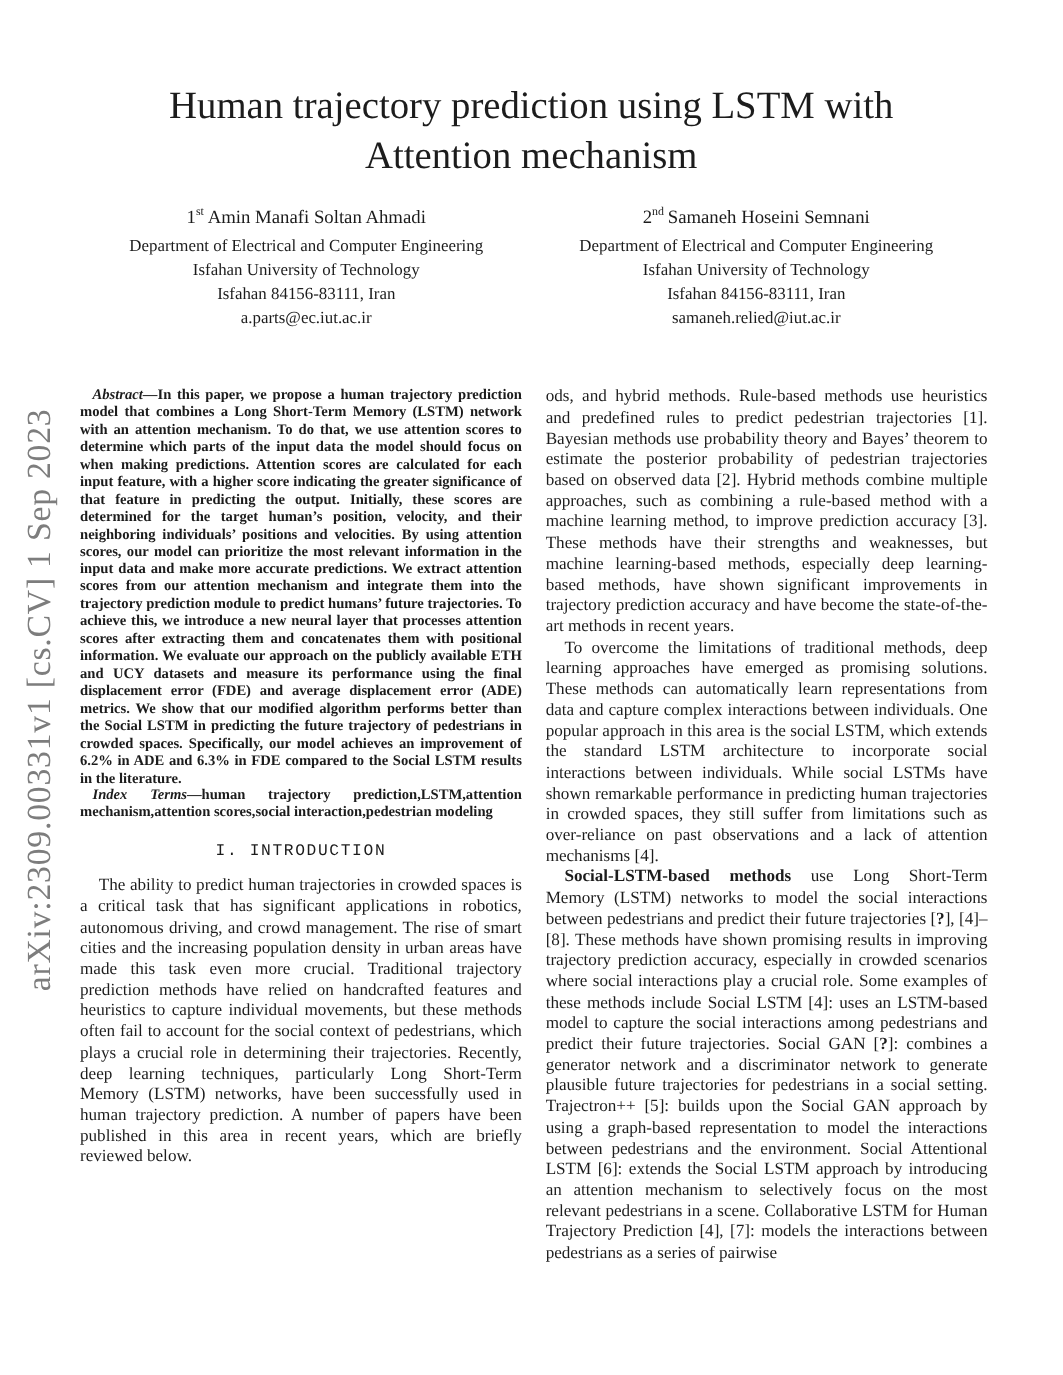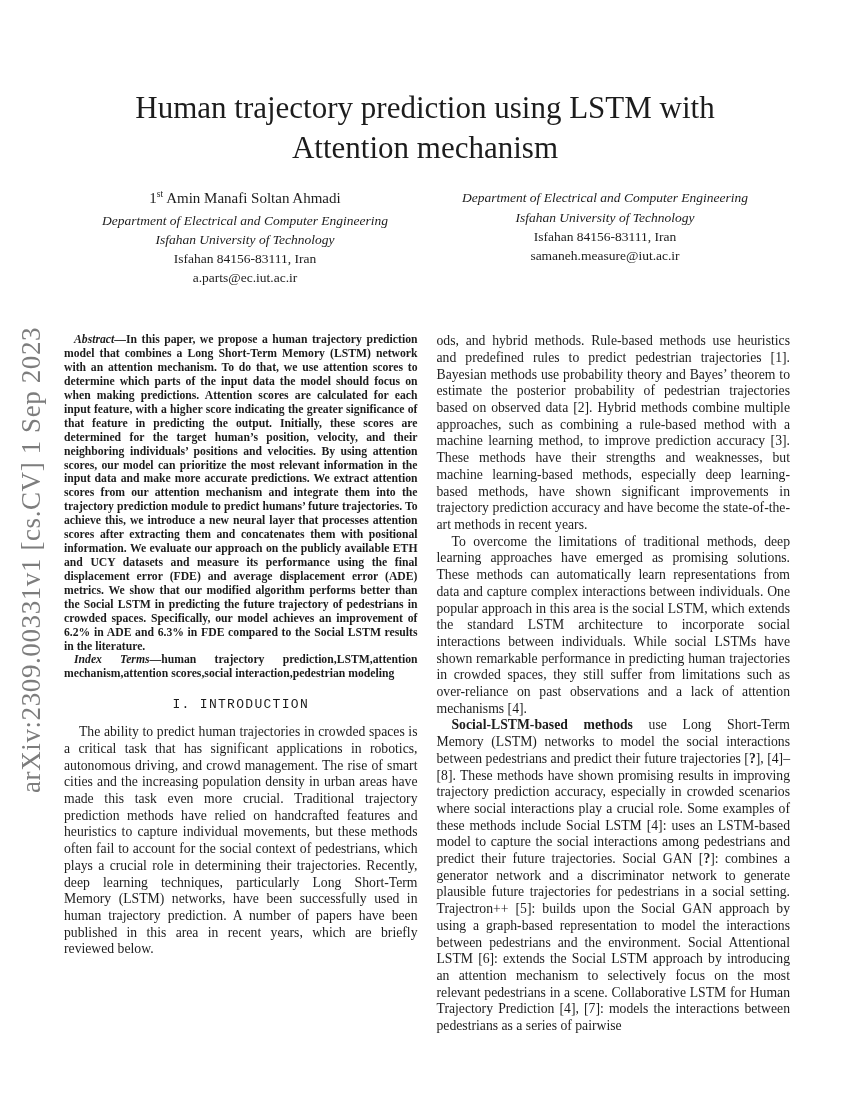--- a/index.html
+++ b/index.html
@@ -18,42 +18,42 @@
     top: 793px;
     transform: rotate(-90deg);
     transform-origin: 0 0;
     white-space: nowrap;
     font-size: 27px;
     letter-spacing: 0.6px;
     color: #7d7d7d;
   }
   .title {
     margin: 0 auto;
-    padding-top: 88px;
+    padding-top: 64px;
     max-width: 690px;
     text-align: center;
     font-size: 31px;
     font-weight: 400;
     line-height: 1.28;
   }
   .authors {
     display: flex;
     justify-content: center;
     gap: 20px;
     margin-top: 21px;
   }
   .author {
     width: 340px;
     text-align: center;
     font-size: 13.5px;
     line-height: 1.42;
   }
   .author-name { font-size: 15px; margin-bottom: 1px; }
   .author-name sup { font-size: 9.5px; margin-right: 3px; }
-  .italic { font-style: italic; }
+  .italic { }
   .columns {
     display: flex;
     gap: 19px;
     margin: 46px 60px 0 64px;
   }
   .col {
     width: 354px;
     font-size: 13.7px;
     line-height: 1.22;
     text-align: justify;
@@ -91,24 +91,25 @@
 
     <div class="author">
       <div class="author-name"><span>1</span><sup>st</sup><span>Amin Manafi Soltan Ahmadi</span></div>
       <div class="italic">Department of Electrical and Computer Engineering</div>
       <div class="italic">Isfahan University of Technology</div>
       <div>Isfahan 84156-83111, Iran</div>
       <div>a.parts@ec.iut.ac.ir</div>
     </div>
 
     <div class="author">
+      <div class="author-name"><span>2</span><sup>nd</sup><span>Samaneh Hoseini Semnani</span></div>
       <div class="italic">Department of Electrical and Computer Engineering</div>
       <div class="italic">Isfahan University of Technology</div>
       <div>Isfahan 84156-83111, Iran</div>
-      <div>samaneh.measure@iut.ac.ir</div>
+      <div>samaneh.relied@iut.ac.ir</div>
     </div>
 
   </div>
 
   <div class="columns">
 
     <div class="col">
       <p class="abstract"><i><b>Abstract</b></i><b>—In this paper, we propose a human trajectory prediction model that combines a Long Short-Term Memory (LSTM) network with an attention mechanism. To do that, we use attention scores to determine which parts of the input data the model should focus on when making predictions. Attention scores are calculated for each input feature, with a higher score indicating the greater significance of that feature in predicting the output. Initially, these scores are determined for the target human’s position, velocity, and their neighboring individuals’ positions and velocities. By using attention scores, our model can prioritize the most relevant information in the input data and make more accurate predictions. We extract attention scores from our attention mechanism and integrate them into the trajectory prediction module to predict humans’ future trajectories. To achieve this, we introduce a new neural layer that processes attention scores after extracting them and concatenates them with positional information. We evaluate our approach on the publicly available ETH and UCY datasets and measure its performance using the final displacement error (FDE) and average displacement error (ADE) metrics. We show that our modified algorithm performs better than the Social LSTM in predicting the future trajectory of pedestrians in crowded spaces. Specifically, our model achieves an improvement of 6.2% in ADE and 6.3% in FDE compared to the Social LSTM results in the literature.</b></p>
 
       <p class="abstract"><i><b>Index Terms</b></i><b>—human trajectory prediction,LSTM,attention mechanism,attention scores,social interaction,pedestrian modeling</b></p>

